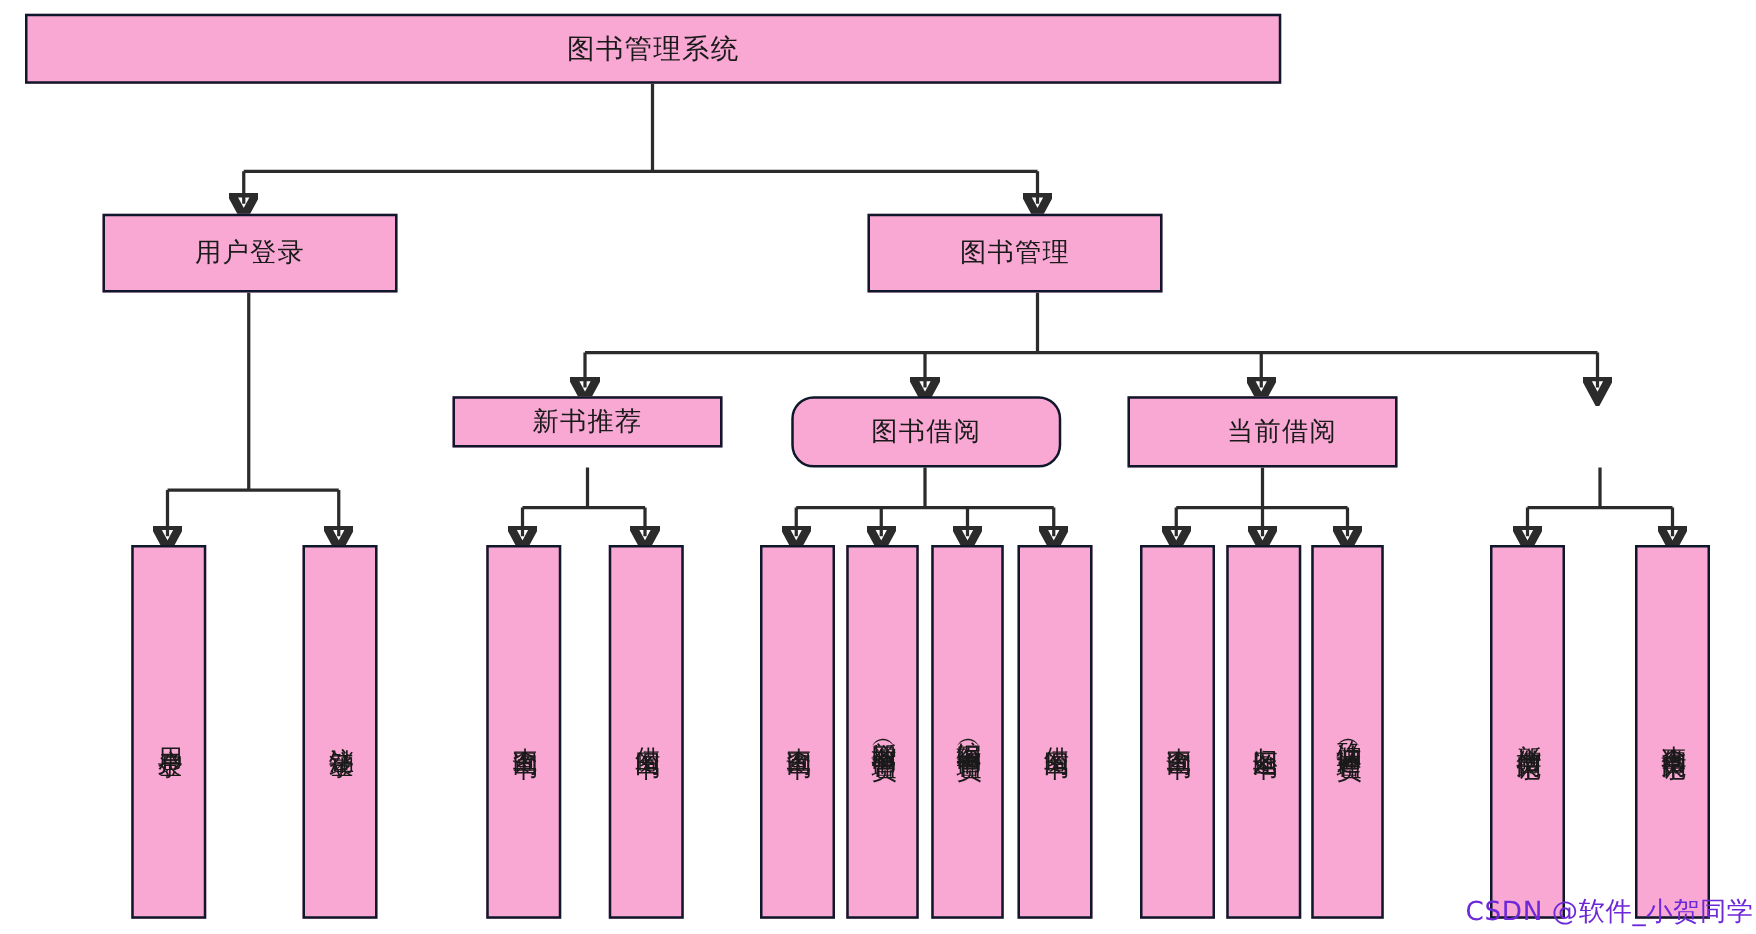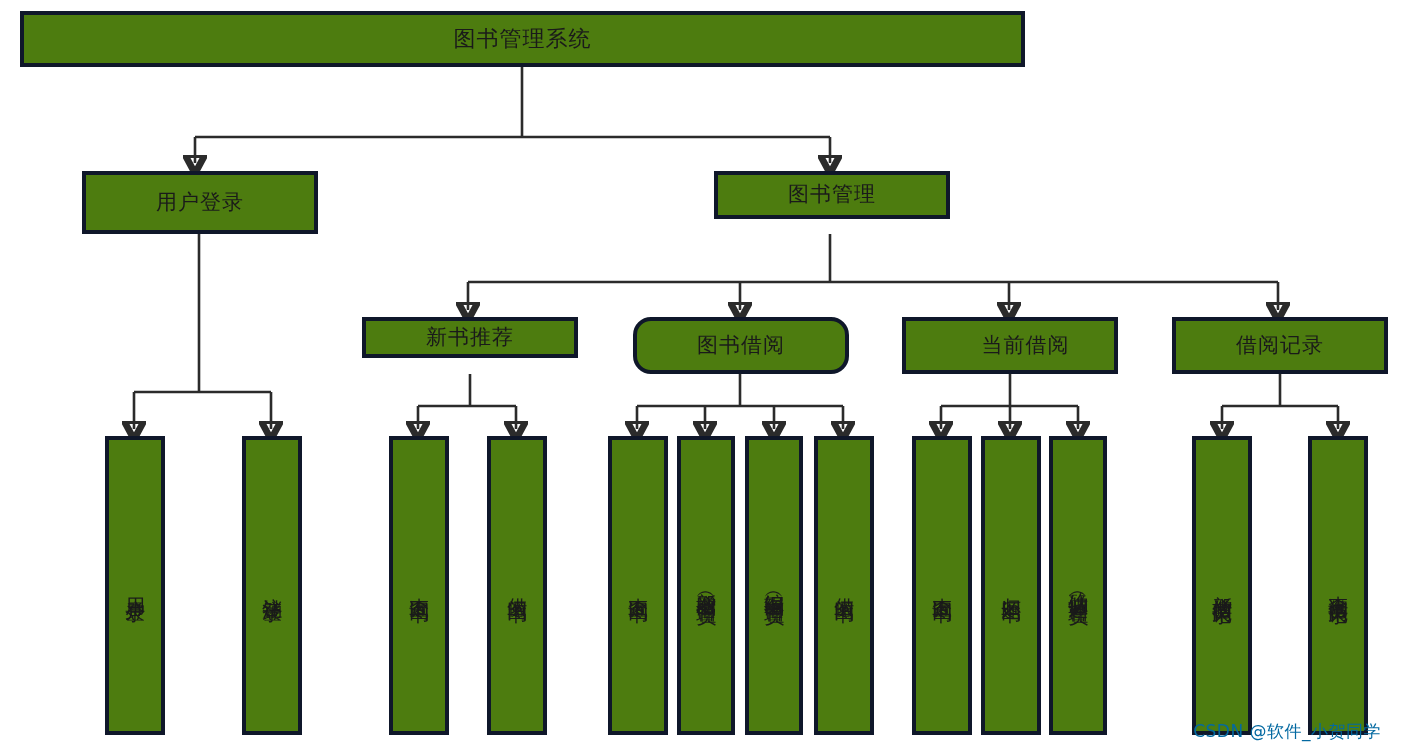--- a/index.html
+++ b/index.html
@@ -13,22 +13,22 @@
   #canvas {
     position: relative;
     width: 1405px;
     height: 747px;
     background: #ffffff;
     overflow: hidden;
   }
   .node {
     position: absolute;
     box-sizing: border-box;
-    border: 4px solid #0f172a;
-    background: #4d7c0f;
+    border: 2px solid #0f172a;
+    background: #f9a8d4;
     display: flex;
     align-items: center;
     justify-content: center;
     color: #1a1a1a;
     font-family: Liberation Serif, serif;
   }
   .node.h {
     font-size: 21px;
     line-height: 1.1;
     letter-spacing: 1px;
@@ -53,24 +53,24 @@
     height: 747px;
     pointer-events: none;
   }
   svg.links path, svg.links line {
     stroke: #2b2b2b;
     stroke-width: 2.6;
     fill: none;
   }
   .watermark {
     position: absolute;
-    right: 24px;
+    right: 2px;
     bottom: 4px;
-    font-size: 17px;
-    color: #0369a1;
+    font-size: 21px;
+    color: #6d28d9;
     letter-spacing: 0.5px;
     white-space: nowrap;
   }
 </style>
 </head>
 <body>
 
 <div id="canvas">
 
   <svg class="links" viewBox="0 0 1405 747">
@@ -118,29 +118,28 @@
     <line x1="1280" y1="374" x2="1280" y2="406"></line>
     <line x1="1222" y1="406" x2="1338" y2="406"></line>
     <line x1="1222" y1="406" x2="1222" y2="429" marker-end="url(#arrow)"></line>
     <line x1="1338" y1="406" x2="1338" y2="429" marker-end="url(#arrow)"></line>
   </svg>
 
   <div class="node h root" style="left:20px; top:11px; width:1005px; height:56px;">图书管理系统</div>
 
   <div class="node h" style="left:82px; top:171px; width:236px; height:63px;">用户登录</div>
 
-  <div class="node h" style="left:714px; top:171px; width:236px; height:48px;">图书管理</div>
+  <div class="node h" style="left:694px; top:171px; width:236px; height:63px;">图书管理</div>
 
   <div class="node h" style="left:362px; top:317px; width:216px; height:41px;">新书推荐</div>
 
   <div class="node h" style="left:633px; top:317px; width:216px; height:57px;border-radius:18px;">图书借阅</div>
 
   <div class="node h" style="left:902px; top:317px; width:216px; height:57px;padding-left:31px;">当前借阅</div>
 
-  <div class="node h" style="left:1172px; top:317px; width:216px; height:57px;">借阅记录</div>
 
   <div class="node v" style="left:105px; top:436px; width:60px; height:299px;">用户登录</div>
 
   <div class="node v" style="left:242px; top:436px; width:60px; height:299px;">注销登录</div>
 
   <div class="node v" style="left:389px; top:436px; width:60px; height:299px;">查询图书</div>
 
   <div class="node v" style="left:487px; top:436px; width:60px; height:299px;">借阅图书</div>
 
   <div class="node v" style="left:608px; top:436px; width:60px; height:299px;">查询图书</div>

